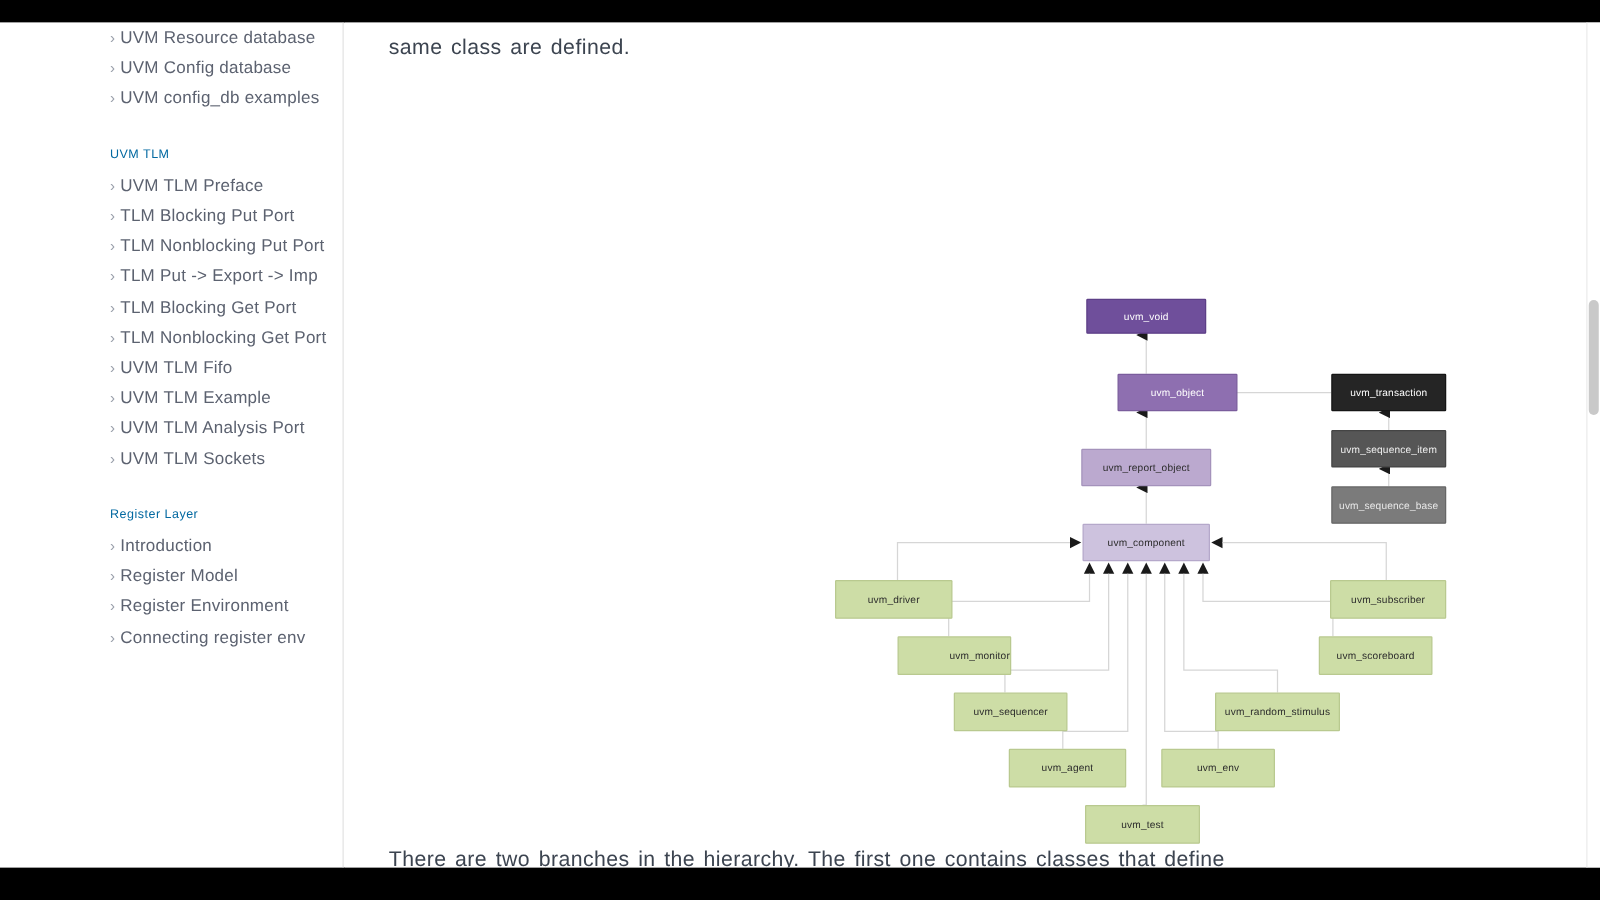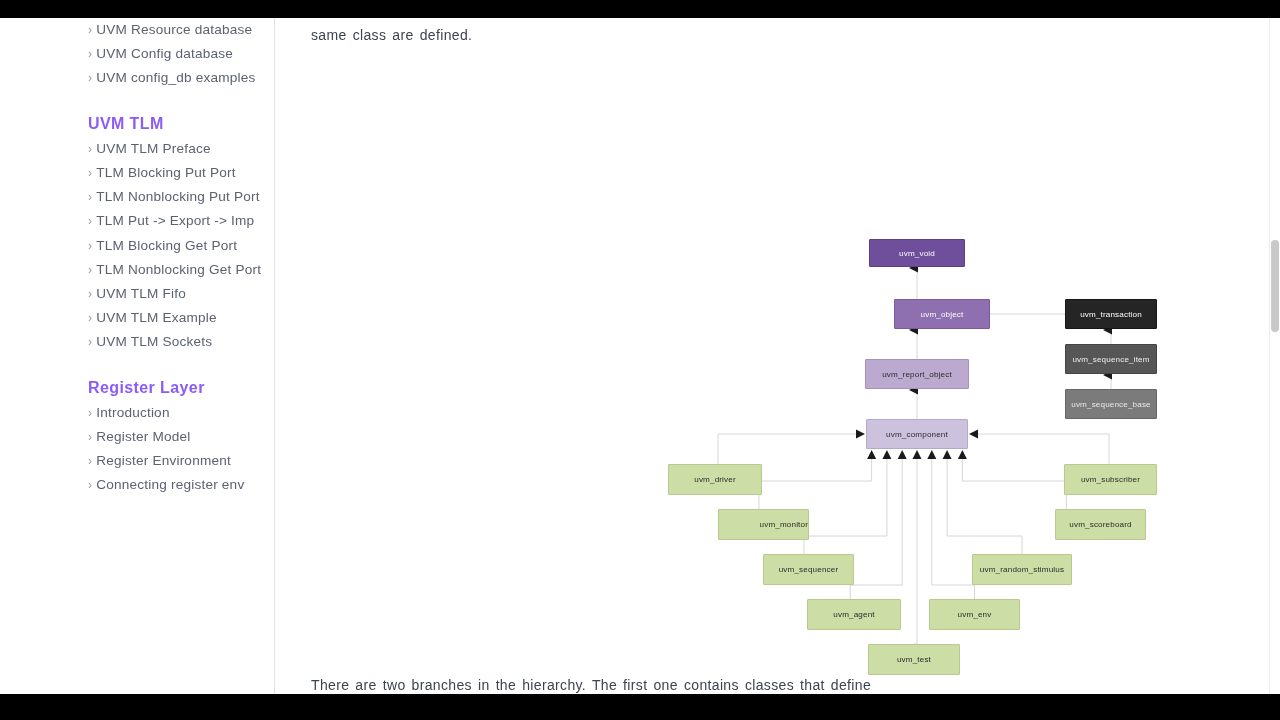--- a/index.html
+++ b/index.html
@@ -54,40 +54,40 @@
     padding-left: 13px;
     cursor: pointer;
   }
   .nav-item .chev {
     color: #9aa0ab;
     font-size: 12px;
     margin-right: 4px;
   }
   .nav-heading {
     display: block;
-    color: #8b5cf6;
-    font-size: 16px;
-    font-weight: bold;
+    color: #0369a1;
+    font-size: 10px;
+    font-weight: normal;
     line-height: 23.2px;
     letter-spacing: .4px;
     margin-top: 21px;
     margin-bottom: 2px;
   }
 
   
   .content {
     position: absolute;
     left: 276px; top: 0;
     width: 1004px; height: 676px;
     background: #fff;
   }
   .para {
     position: absolute;
     color: #3c4450;
-    font-size: 14px;
+    font-size: 17px;
     letter-spacing: .35px;
     word-spacing: 1.8px;
     line-height: 26px;
     white-space: nowrap;
   }
   .para-top { left: 35px; top: -10px; }
   .para-bottom { left: 35px; top: 640px; }
 
   
   .diagram {
@@ -155,20 +155,21 @@
           <div class="nav-item"><span class="chev">›</span><span>UVM config_db examples</span></div>
           <div class="nav-heading">UVM TLM</div>
           <div class="nav-item"><span class="chev">›</span><span>UVM TLM Preface</span></div>
           <div class="nav-item"><span class="chev">›</span><span>TLM Blocking Put Port</span></div>
           <div class="nav-item"><span class="chev">›</span><span>TLM Nonblocking Put Port</span></div>
           <div class="nav-item"><span class="chev">›</span><span>TLM Put -&gt; Export -&gt; Imp</span></div>
           <div class="nav-item"><span class="chev">›</span><span>TLM Blocking Get Port</span></div>
           <div class="nav-item"><span class="chev">›</span><span>TLM Nonblocking Get Port</span></div>
           <div class="nav-item"><span class="chev">›</span><span>UVM TLM Fifo</span></div>
           <div class="nav-item"><span class="chev">›</span><span>UVM TLM Example</span></div>
+          <div class="nav-item"><span class="chev">›</span><span>UVM TLM Analysis Port</span></div>
           <div class="nav-item"><span class="chev">›</span><span>UVM TLM Sockets</span></div>
           <div class="nav-heading">Register Layer</div>
           <div class="nav-item"><span class="chev">›</span><span>Introduction</span></div>
           <div class="nav-item"><span class="chev">›</span><span>Register Model</span></div>
           <div class="nav-item"><span class="chev">›</span><span>Register Environment</span></div>
           <div class="nav-item"><span class="chev">›</span><span>Connecting register env</span></div>
         </div>
     </nav>
 
     <main class="content">

